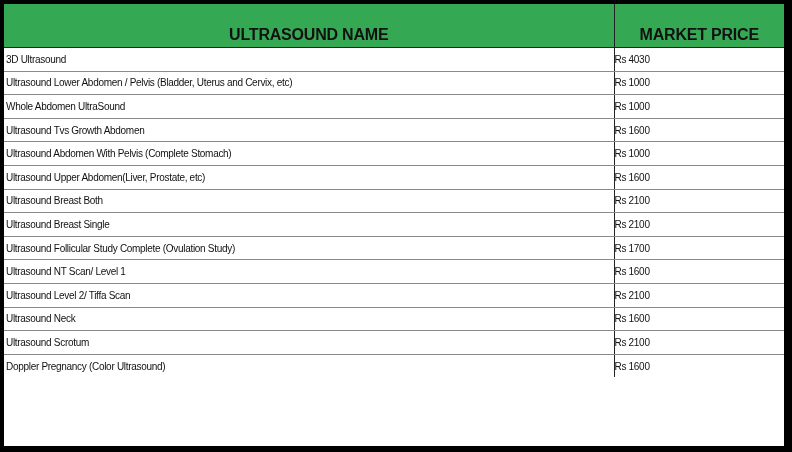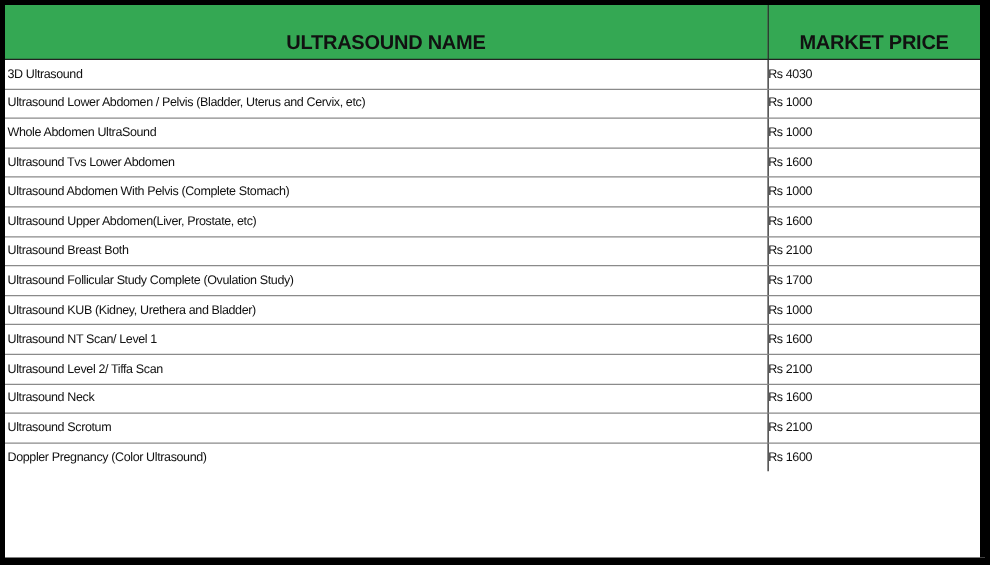--- a/index.html
+++ b/index.html
@@ -54,42 +54,42 @@
         </tr>
         <tr>
           <td>Ultrasound Lower Abdomen / Pelvis (Bladder, Uterus and Cervix, etc)</td>
           <td class="price">Rs 1000</td>
         </tr>
         <tr>
           <td>Whole Abdomen UltraSound</td>
           <td class="price">Rs 1000</td>
         </tr>
         <tr>
-          <td>Ultrasound Tvs Lower Abdomen</td>
+          <td>Ultrasound Tvs Growth Abdomen</td>
           <td class="price">Rs 1600</td>
         </tr>
         <tr>
           <td>Ultrasound Abdomen With Pelvis (Complete Stomach)</td>
           <td class="price">Rs 1000</td>
         </tr>
         <tr>
           <td>Ultrasound Upper Abdomen(Liver, Prostate, etc)</td>
           <td class="price">Rs 1600</td>
         </tr>
         <tr>
           <td>Ultrasound Breast Both</td>
           <td class="price">Rs 2100</td>
         </tr>
         <tr>
+          <td>Ultrasound Breast Single</td>
+          <td class="price">Rs 2100</td>
+        </tr>
+        <tr>
           <td>Ultrasound Follicular Study Complete (Ovulation Study)</td>
           <td class="price">Rs 1700</td>
-        </tr>
-        <tr>
-          <td>Ultrasound KUB (Kidney, Urethera and Bladder)</td>
-          <td class="price">Rs 1000</td>
         </tr>
         <tr>
           <td>Ultrasound NT Scan/ Level 1</td>
           <td class="price">Rs 1600</td>
         </tr>
         <tr>
           <td>Ultrasound Level 2/ Tiffa Scan</td>
           <td class="price">Rs 2100</td>
         </tr>
         <tr>

